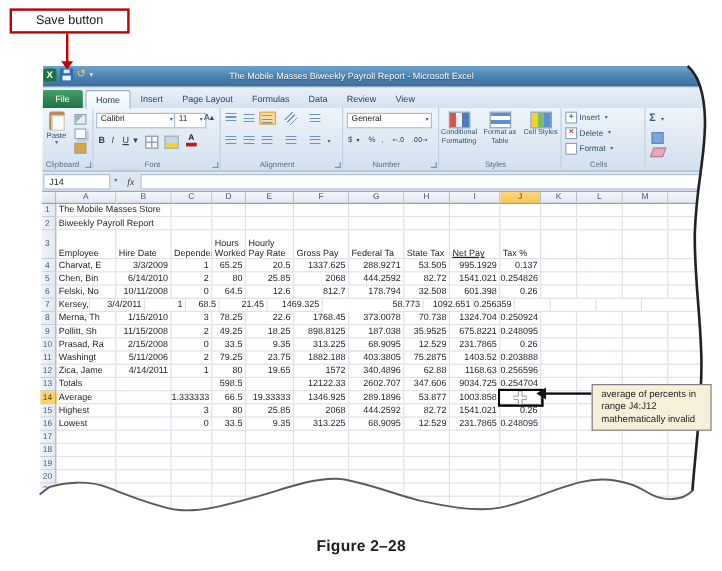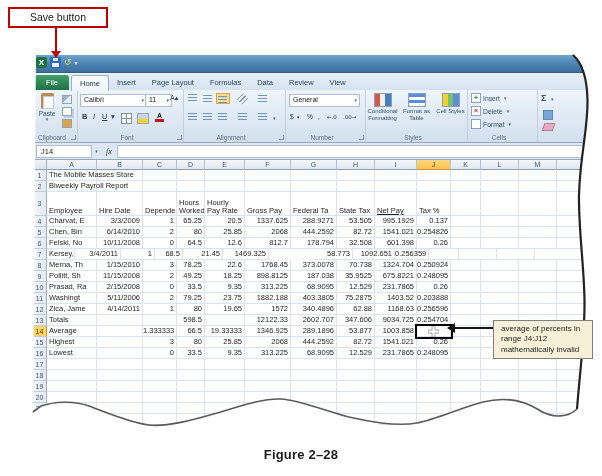--- a/index.html
+++ b/index.html
@@ -151,20 +151,21 @@
 
   <div class="win">
 
     <div class="titlebar">
       <div class="qat">
         <span class="excel-logo">X</span>
         <span class="save-ic"></span>
         <span class="undo-ic icn-font">↺</span>
         <span class="qat-caret icn-font">▾</span>
       </div>
+      <div class="title-text">The Mobile Masses Biweekly Payroll Report - Microsoft Excel</div>
     </div>
 
     <div class="tabrow">
       <div class="filetab">File</div>
       <div class="tabs">
           <div class="tab active">Home</div>
           <div class="tab">Insert</div>
           <div class="tab">Page Layout</div>
           <div class="tab">Formulas</div>
           <div class="tab">Data</div>

